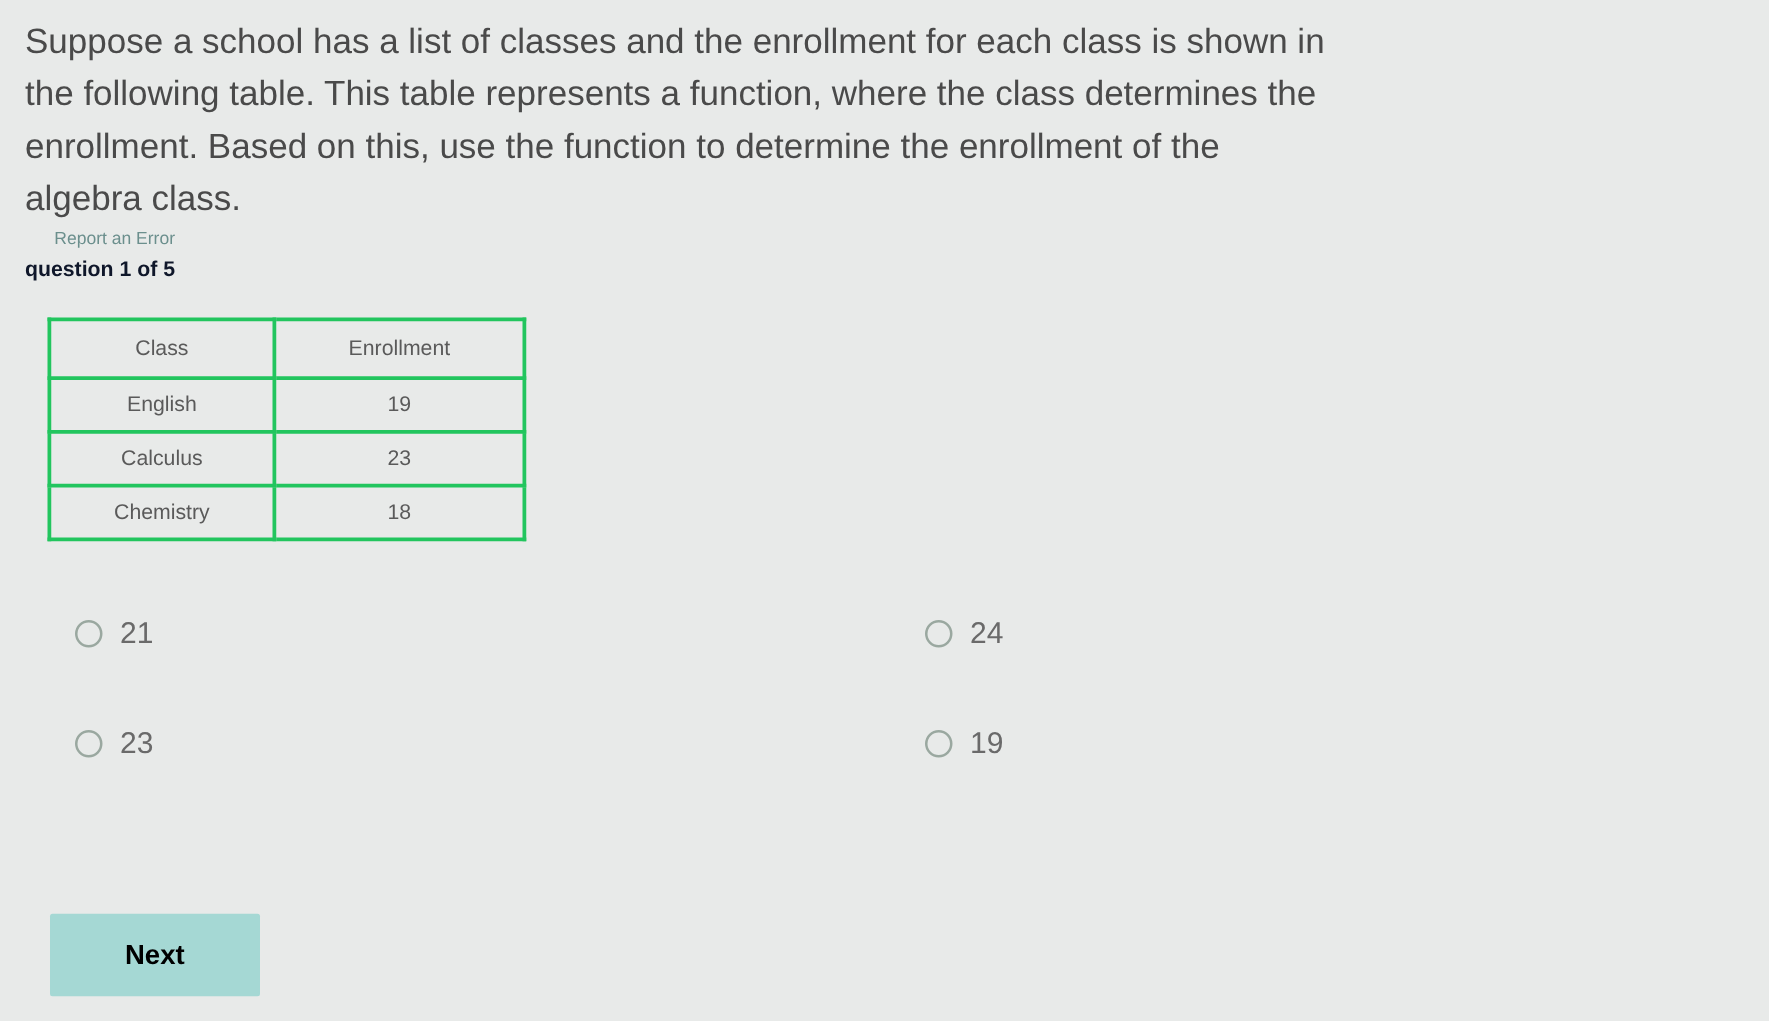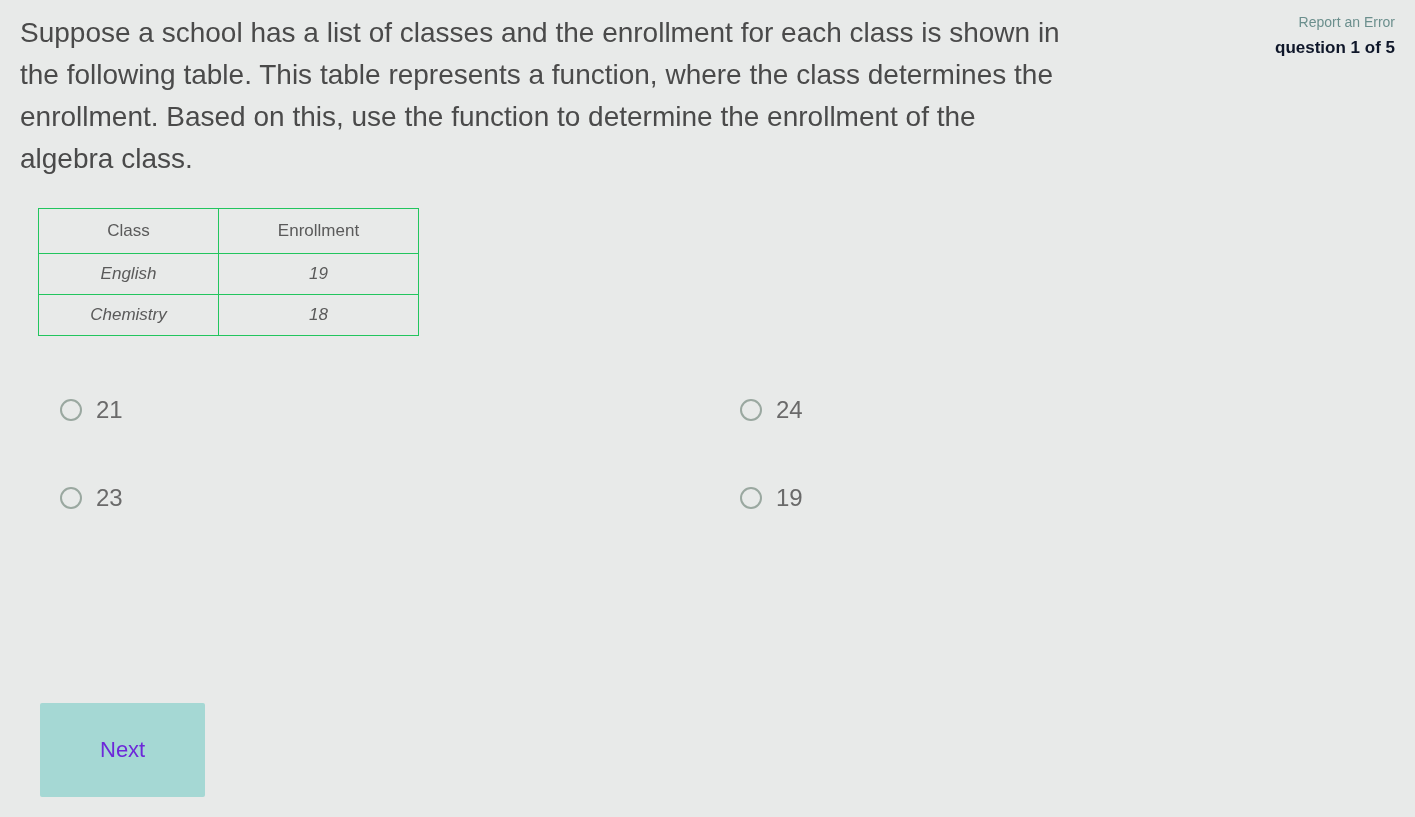--- a/index.html
+++ b/index.html
@@ -12,22 +12,23 @@
       font-family: -apple-system, BlinkMacSystemFont, "Segoe UI", Arial, sans-serif;
       background: #e8eae9;
       width: 1415px;
       height: 817px;
       padding: 12px 20px;
       position: relative;
     }
     
     .header-row {
       display: flex;
-      justify-content: space-between;
+      justify-content: center;
       align-items: flex-start;
+      flex-direction: column;
     }
     
     .question-text {
       font-size: 28px;
       color: #4a4a4a;
       line-height: 1.5;
       max-width: 1050px;
       font-weight: 400;
     }
     
@@ -54,34 +55,33 @@
       margin-top: 28px;
       margin-left: 18px;
     }
     
     table {
       border-collapse: collapse;
       background: transparent;
     }
     
     th, td {
-      border: 1px solid #22c55e;
+      border: 3px solid #22c55e;
       font-size: 17px;
       color: #5a5a5a;
       text-align: center;
       font-weight: 400;
     }
     
     th {
       padding: 12px 0;
     }
     
     td {
       padding: 10px 0;
-      font-style: italic;
     }
     
     th:first-child, td:first-child {
       width: 180px;
     }
     
     th:last-child, td:last-child {
       width: 200px;
     }
     
@@ -112,25 +112,25 @@
     .option-label {
       font-size: 24px;
       color: #6a6a6a;
     }
     
     .next-btn {
       position: absolute;
       bottom: 20px;
       left: 40px;
       background: #a5d8d4;
-      color: #6d28d9;
+      color: #000000;
       border: none;
-      padding: 34px 60px;
+      padding: 20px 60px;
       font-size: 22px;
-      font-weight: 400;
+      font-weight: 700;
       cursor: pointer;
       border-radius: 2px;
     }
   </style>
 </head>
 <body>
 
 <div class="header-row">
   <div class="question-text">Suppose a school has a list of classes and the enrollment for each class is shown in the following table. This table represents a function, where the class determines the enrollment. Based on this, use the function to determine the enrollment of the algebra class.</div>
   <div class="right-meta">
@@ -144,20 +144,24 @@
     <thead>
       <tr>
         <th>Class</th>
         <th>Enrollment</th>
       </tr>
     </thead>
     <tbody>
       <tr>
         <td>English</td>
         <td>19</td>
+      </tr>
+      <tr>
+        <td>Calculus</td>
+        <td>23</td>
       </tr>
       <tr>
         <td>Chemistry</td>
         <td>18</td>
       </tr>
     </tbody>
   </table>
 </div>
 
 <div class="options">

